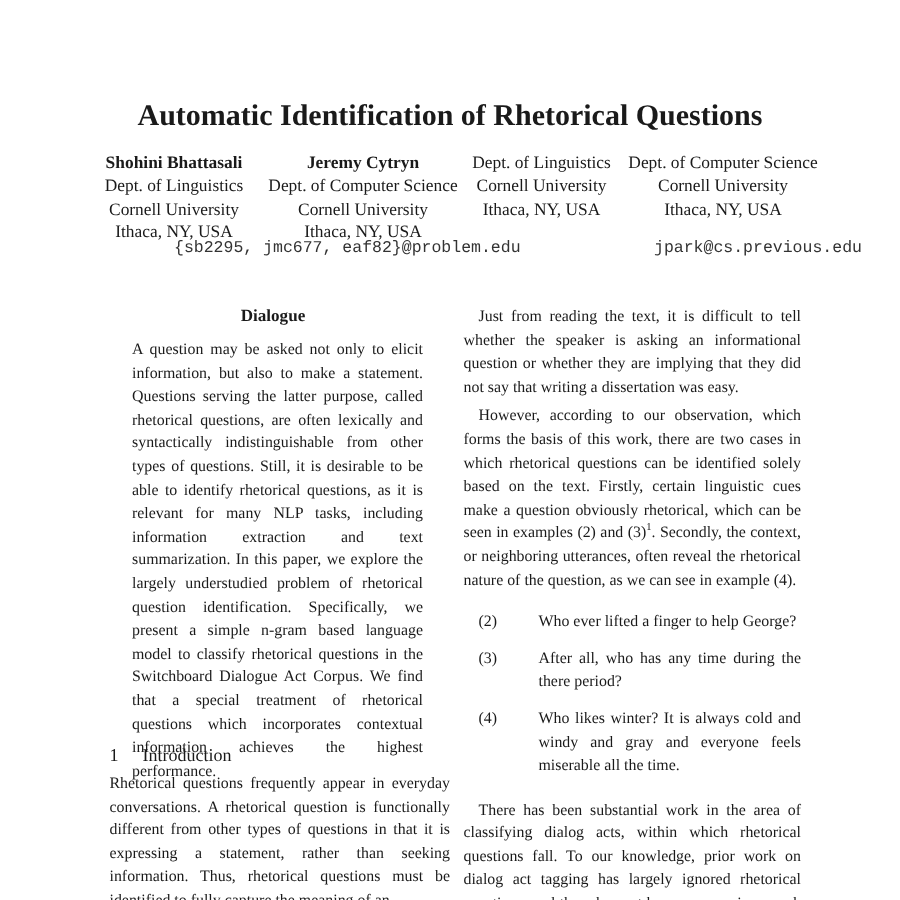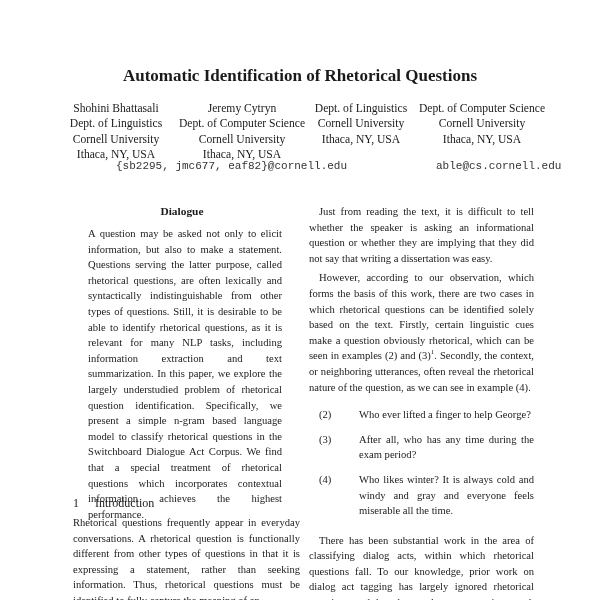--- a/index.html
+++ b/index.html
@@ -1,21 +1,21 @@
 <!DOCTYPE html>
 <html><head>
   <meta charset="utf-8">
   <style>
     html, body { margin:0; padding:0; background:#ffffff; }
     body { width:600px; height:600px; overflow:hidden; position:relative;
            font-family:"Liberation Serif", serif; color:#1a1a1a; }
     .title { position:absolute; top:66px; left:0; width:600px; text-align:center;
-             font-weight:bold; font-size:17px; }
+             font-weight:bold; font-size:20px; }
     .author { position:absolute; top:101px; text-align:center; font-size:11.6px; line-height:15.3px; white-space:nowrap; }
-    .author .name { font-weight:normal; }
+    .author .name { font-weight:bold; }
     .emails { position:absolute; top:160px; font-family:"Liberation Mono", monospace; font-size:11px; color:#333; white-space:nowrap; }
     .col { position:absolute; font-size:10.6px; line-height:15.6px; text-align:justify; }
     .abstract-title { position:absolute; top:205px; left:73px; width:218px; text-align:center; font-weight:bold; font-size:11.4px; }
     .abstract-body { top:226px; left:88px; width:194px; }
     .intro-head { position:absolute; top:496px; left:73px; font-weight:normal; font-size:12px; }
     .intro-head .num { display:inline-block; width:22px; }
     .intro-body { top:515px; left:73px; width:227px; }
     .right-col { top:204px; left:309px; width:225px; }
     p { margin:0; }
     .indent { text-indent:10px; }
@@ -47,41 +47,41 @@
     <div>Dept. of Linguistics</div>
     <div>Cornell University</div>
     <div>Ithaca, NY, USA</div>
   </div>
   <div class="author" style="left:414px;width:136px;">
     <div>Dept. of Computer Science</div>
     <div>Cornell University</div>
     <div>Ithaca, NY, USA</div>
   </div>
 
-  <div class="emails" style="left:116px;">{sb2295, jmc677, eaf82}@cornell.edu</div>
-  <div class="emails" style="left:436px;">able@cs.cornell.edu</div>
+  <div class="emails" style="left:116px;">{sb2295, jmc677, eaf82}@problem.edu</div>
+  <div class="emails" style="left:436px;">jpark@cs.previous.edu</div>
 
   <div class="abstract-title">Dialogue</div>
   <div class="col abstract-body">A question may be asked not only to elicit information, but also to make a statement. Questions serving the latter purpose, called rhetorical questions, are often lexically and syntactically indistinguishable from other types of questions. Still, it is desirable to be able to identify rhetorical questions, as it is relevant for many NLP tasks, including information extraction and text summarization. In this paper, we explore the largely understudied problem of rhetorical question identification. Specifically, we present a simple n-gram based language model to classify rhetorical questions in the Switchboard Dialogue Act Corpus. We find that a special treatment of rhetorical questions which incorporates contextual information achieves the highest performance.</div>
 
   <div class="intro-head">
     <span class="num">1</span><span>Introduction</span>
   </div>
   <div class="col intro-body">Rhetorical questions frequently appear in everyday conversations. A rhetorical question is functionally different from other types of questions in that it is expressing a statement, rather than seeking information. Thus, rhetorical questions must be identified to fully capture the meaning of an</div>
 
   <div class="col right-col">
     <p class="indent">Just from reading the text, it is difficult to tell whether the speaker is asking an informational question or whether they are implying that they did not say that writing a dissertation was easy.</p>
     <p class="indent gap"><span>However, according to our observation, which forms the basis of this work, there are two cases in which rhetorical questions can be identified solely based on the text. Firstly, certain linguistic cues make a question obviously rhetorical, which can be seen in examples (2) and (3)</span><sup>1</sup><span>. Secondly, the context, or neighboring utterances, often reveal the rhetorical nature of the question, as we can see in example (4).</span></p>
     <div class="ex" style="margin-top:12px;">
       <span class="lbl">(2)</span>
       <span class="txt">Who ever lifted a finger to help George?</span>
     </div>
     <div class="ex">
       <span class="lbl">(3)</span>
-      <span class="txt">After all, who has any time during the exam period?</span>
+      <span class="txt">After all, who has any time during the there period?</span>
     </div>
     <div class="ex">
       <span class="lbl">(4)</span>
       <span class="txt">Who likes winter? It is always cold and windy and gray and everyone feels miserable all the time.</span>
     </div>
     <p class="indent" style="margin-top:14px;">There has been substantial work in the area of classifying dialog acts, within which rhetorical questions fall. To our knowledge, prior work on dialog act tagging has largely ignored rhetorical questions, and there has not been any previous work specifically addressing rhetorical question identification. Nevertheless, classifica-</p>
   </div>
 </div>
 
 </body></html>

